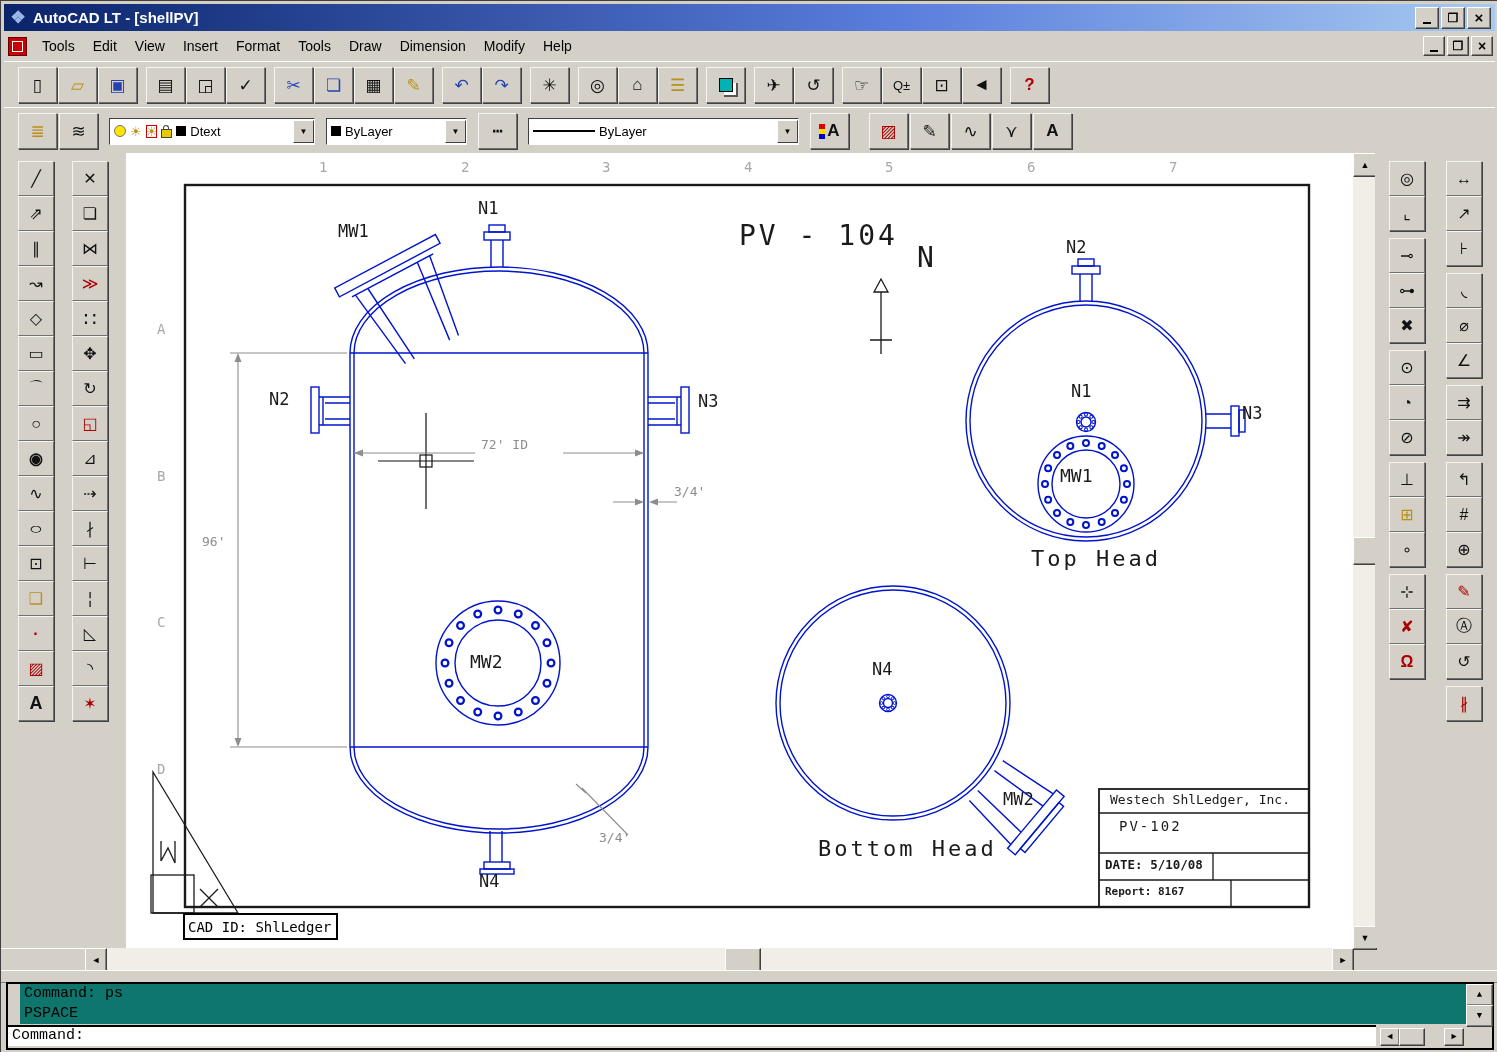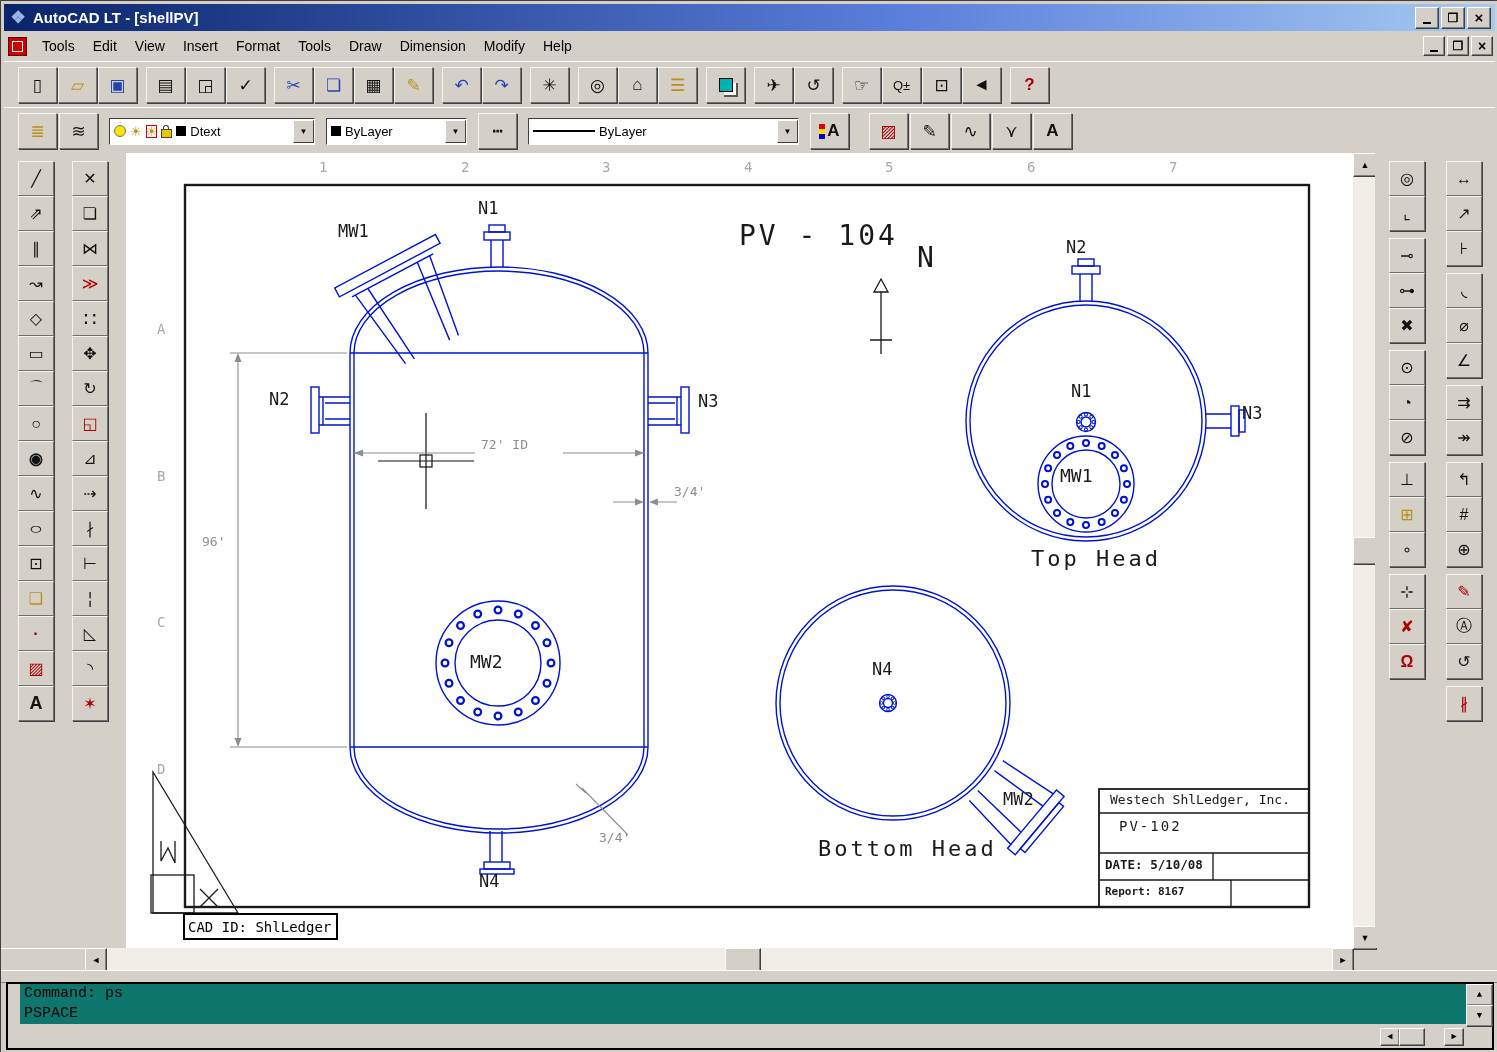--- a/index.html
+++ b/index.html
@@ -596,18 +596,19 @@
     <div class="sbtn" style="right:0;top:0;width:20px;height:22px;">►</div>
   </div>
 
   <div class="cmdband"></div>
   <div class="cmd">
     <div class="cmdhist"><span>Command: ps</span><br><span>PSPACE</span></div>
     <div class="cmdscr">
       <div class="sbtn" style="left:1px;top:0;width:25px;height:20px;">▲</div>
       <div class="sbtn" style="left:1px;top:21px;width:25px;height:20px;">▼</div>
     </div>
+    <div class="cmdin"><span>Command:</span></div>
     <div class="sbtn" style="left:1372px;top:44px;width:18px;height:16px;">◄</div>
     <div class="thumb" style="left:1391px;top:44px;width:24px;height:16px;"></div>
     <div class="sbtn" style="left:1436px;top:44px;width:18px;height:16px;">►</div>
   </div>
 
 </div>
 
 </body></html>

